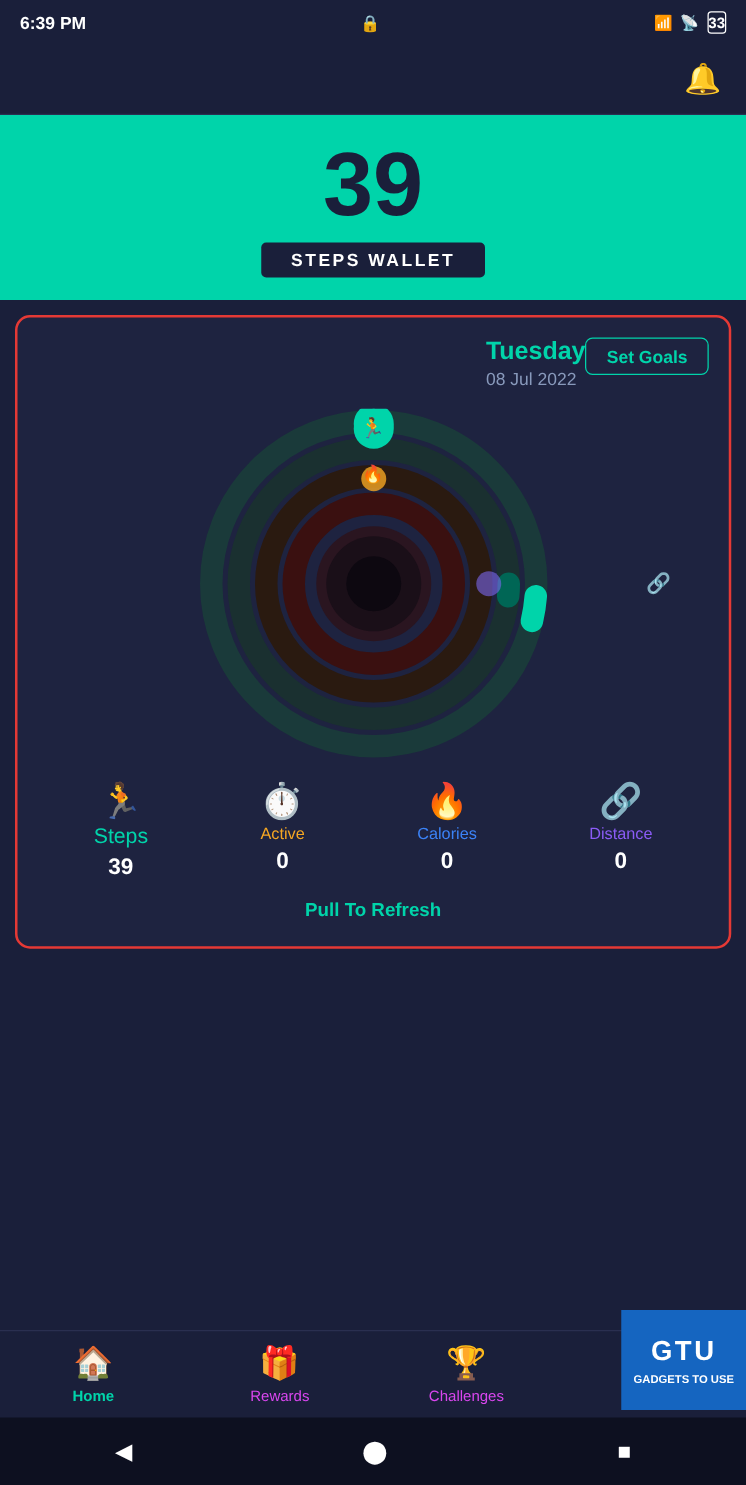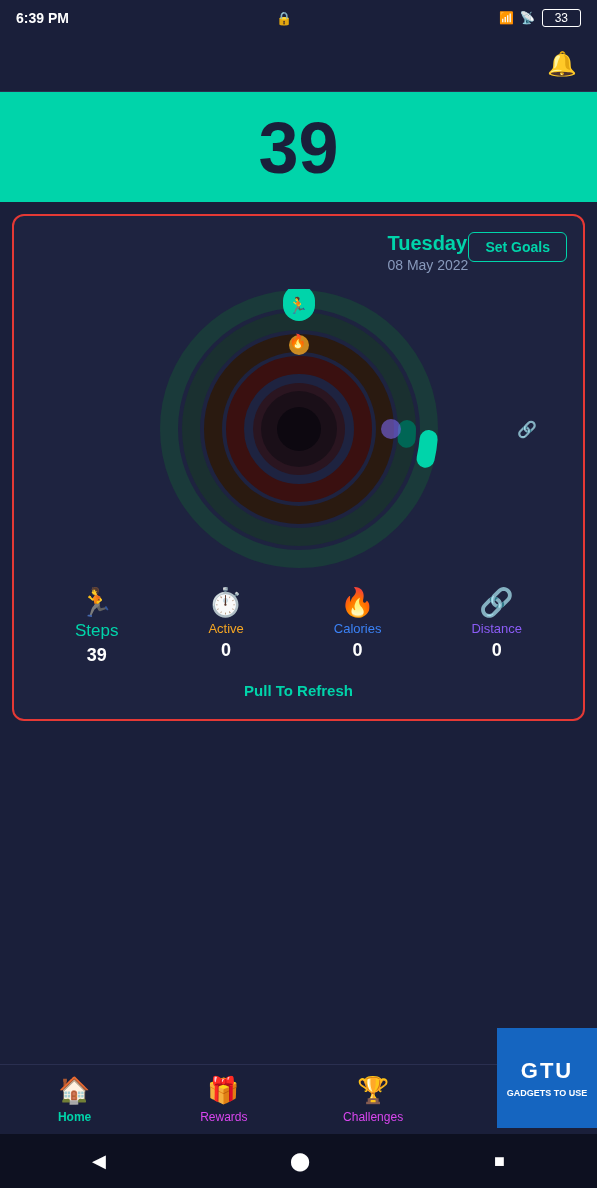--- a/index.html
+++ b/index.html
@@ -216,21 +216,21 @@
       color: white;
       font-size: 18px;
     }
 
     
     .watermark {
       position: absolute;
       bottom: 60px;
       right: 0px;
       width: 100px;
-      height: 100px;
+      height: 80px;
       background: #1565c0;
       display: flex;
       align-items: center;
       justify-content: center;
       font-size: 10px;
       color: white;
       z-index: 10;
     }
 
     
@@ -247,37 +247,38 @@
   </style>
 </head>
 <body>
 
 <div class="status-bar">
   <span class="status-time">6:39 PM</span>
   <span style="color:white;font-size:13px;">🔒</span>
   <div class="status-icons">
     <span style="font-size:12px;">📶</span>
     <span style="font-size:12px;">📡</span>
-    <span style="font-size:12px; border:1.5px solid white; padding:1px 12px; border-radius:3px;">33</span>
+    <span style="font-size:12px; border:1.5px solid white; padding:1px 0; border-radius:3px;font-weight:bold;">33</span>
   </div>
 </div>
 
 <div class="header">
   <div class="bell-icon">🔔</div>
 </div>
 
 <div class="wallet-banner">
   <div class="wallet-number">39</div>
+  <div class="wallet-label">STEPS WALLET</div>
 </div>
 
 <div class="main-card">
   <div class="card-header">
     <div>
       <div class="day-name">Tuesday</div>
-      <div class="day-date">08 May 2022</div>
+      <div class="day-date">08 Jul 2022</div>
     </div>
     <button class="set-goals-btn">Set Goals</button>
   </div>
 
   <div class="ring-container">
     <svg class="ring-svg" width="280" height="280" viewBox="0 0 280 280">
 
       <circle cx="140" cy="140" r="130" fill="none" stroke="#1a3a3a" stroke-width="18"></circle>
       <circle cx="140" cy="140" r="130" fill="none" stroke="#00d4aa" stroke-width="18" stroke-dasharray="20 800" stroke-dashoffset="-10" stroke-linecap="round"></circle>
 

